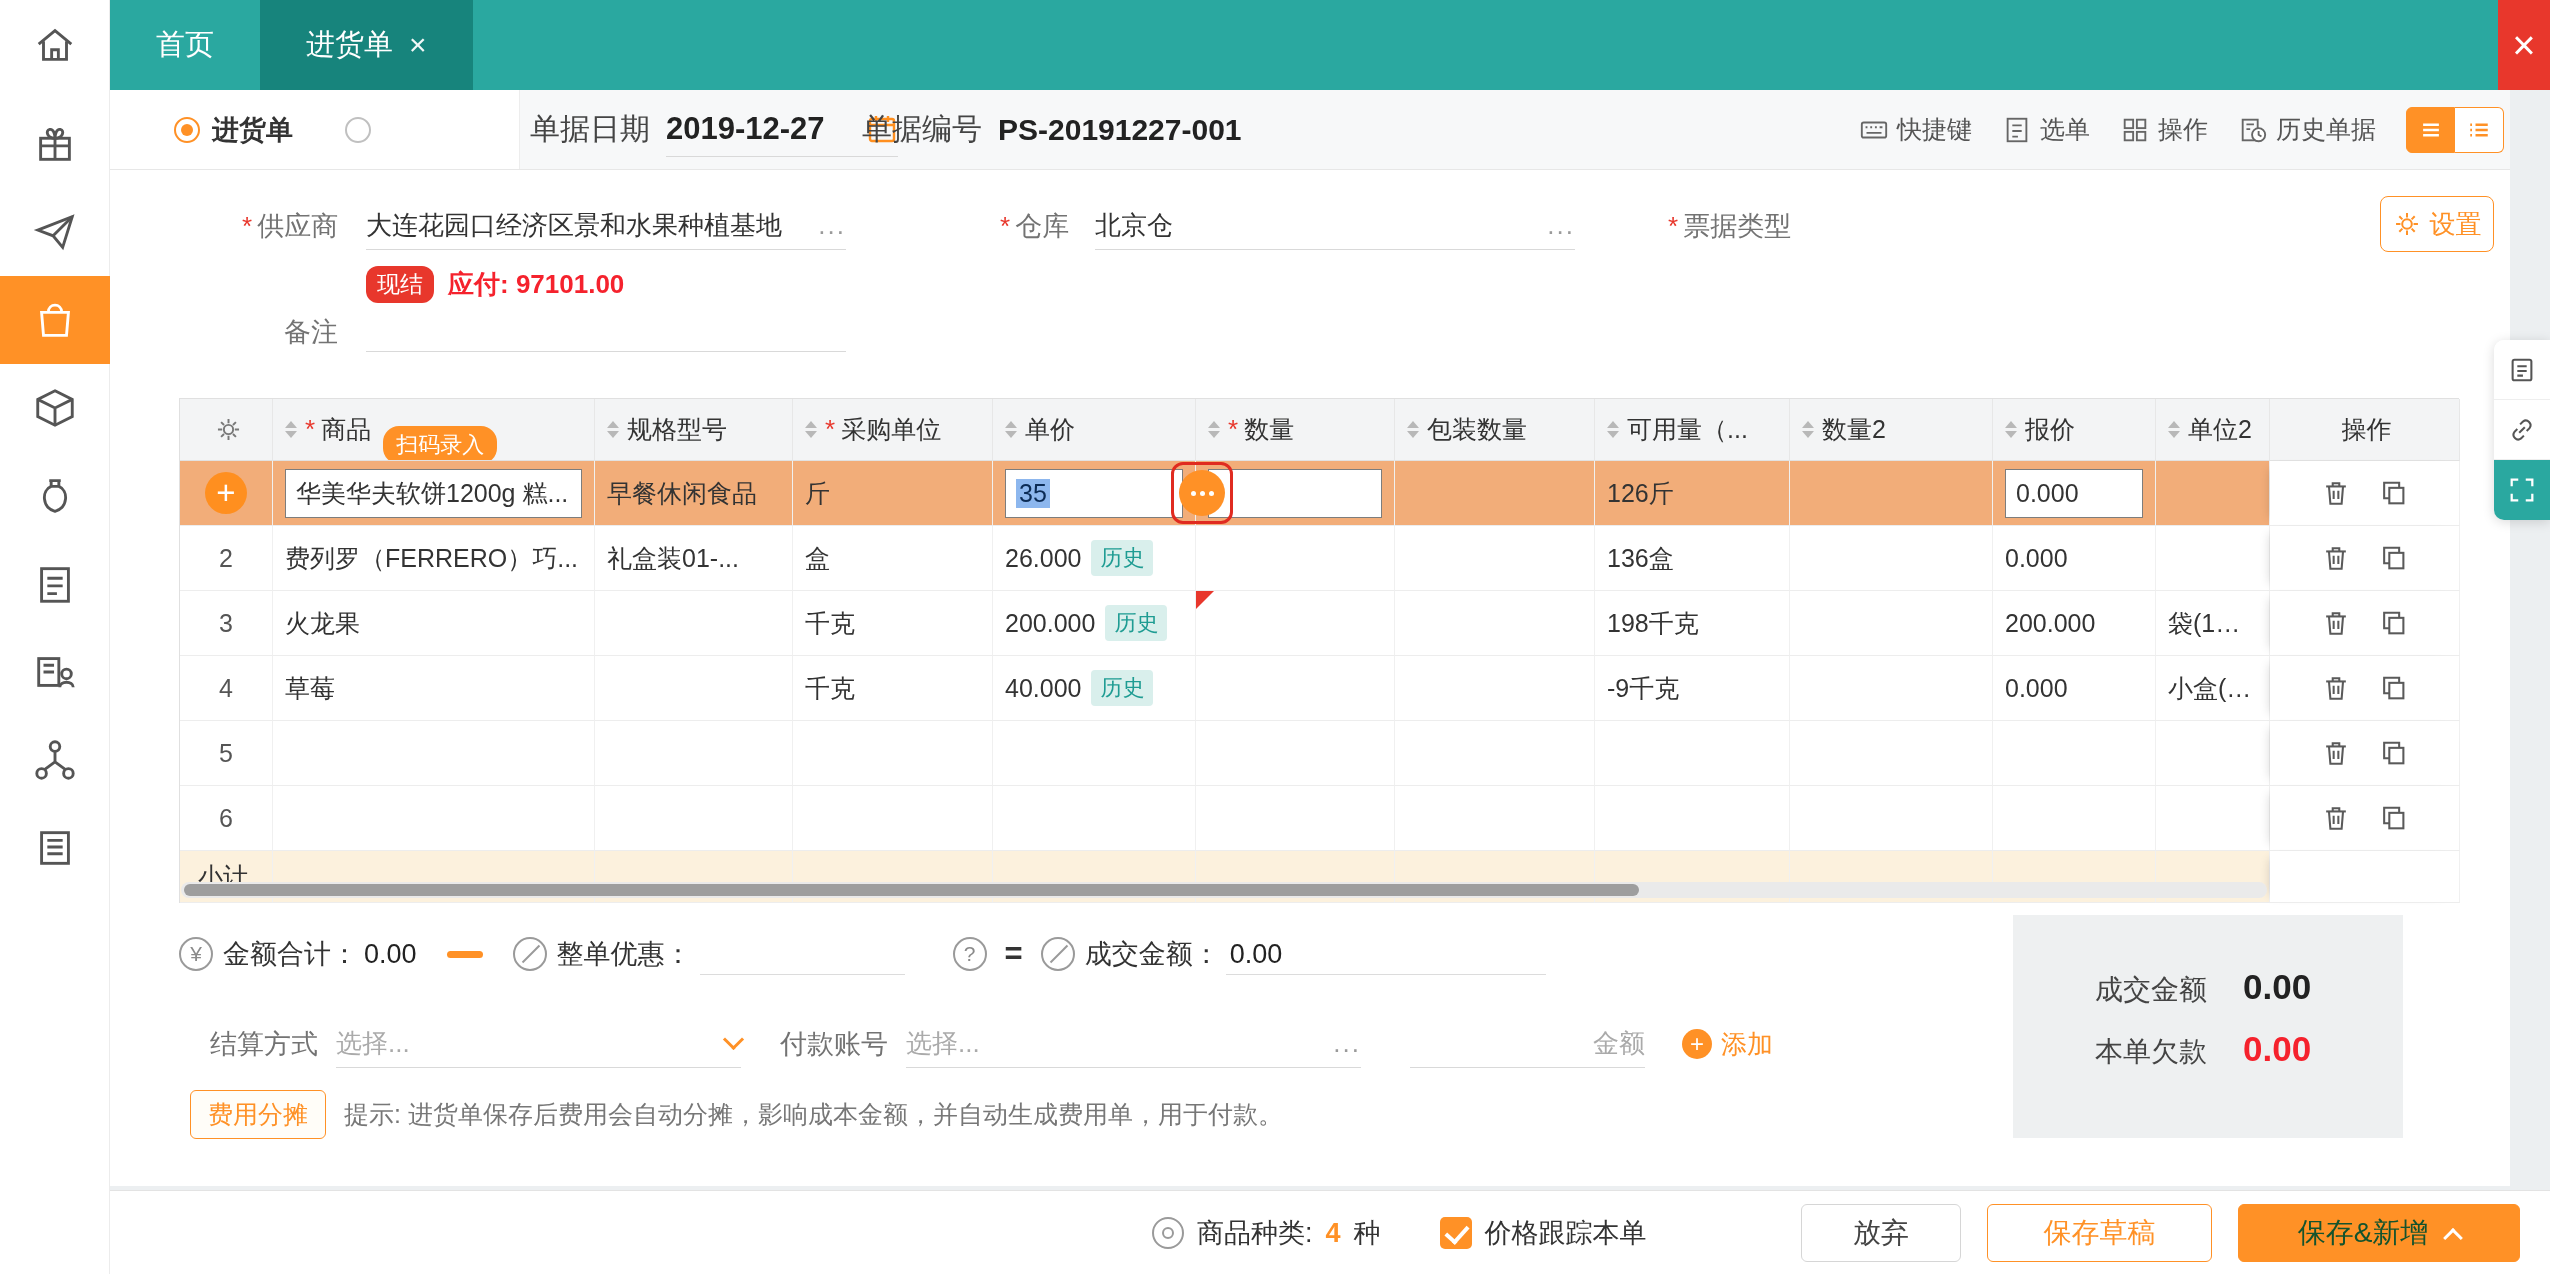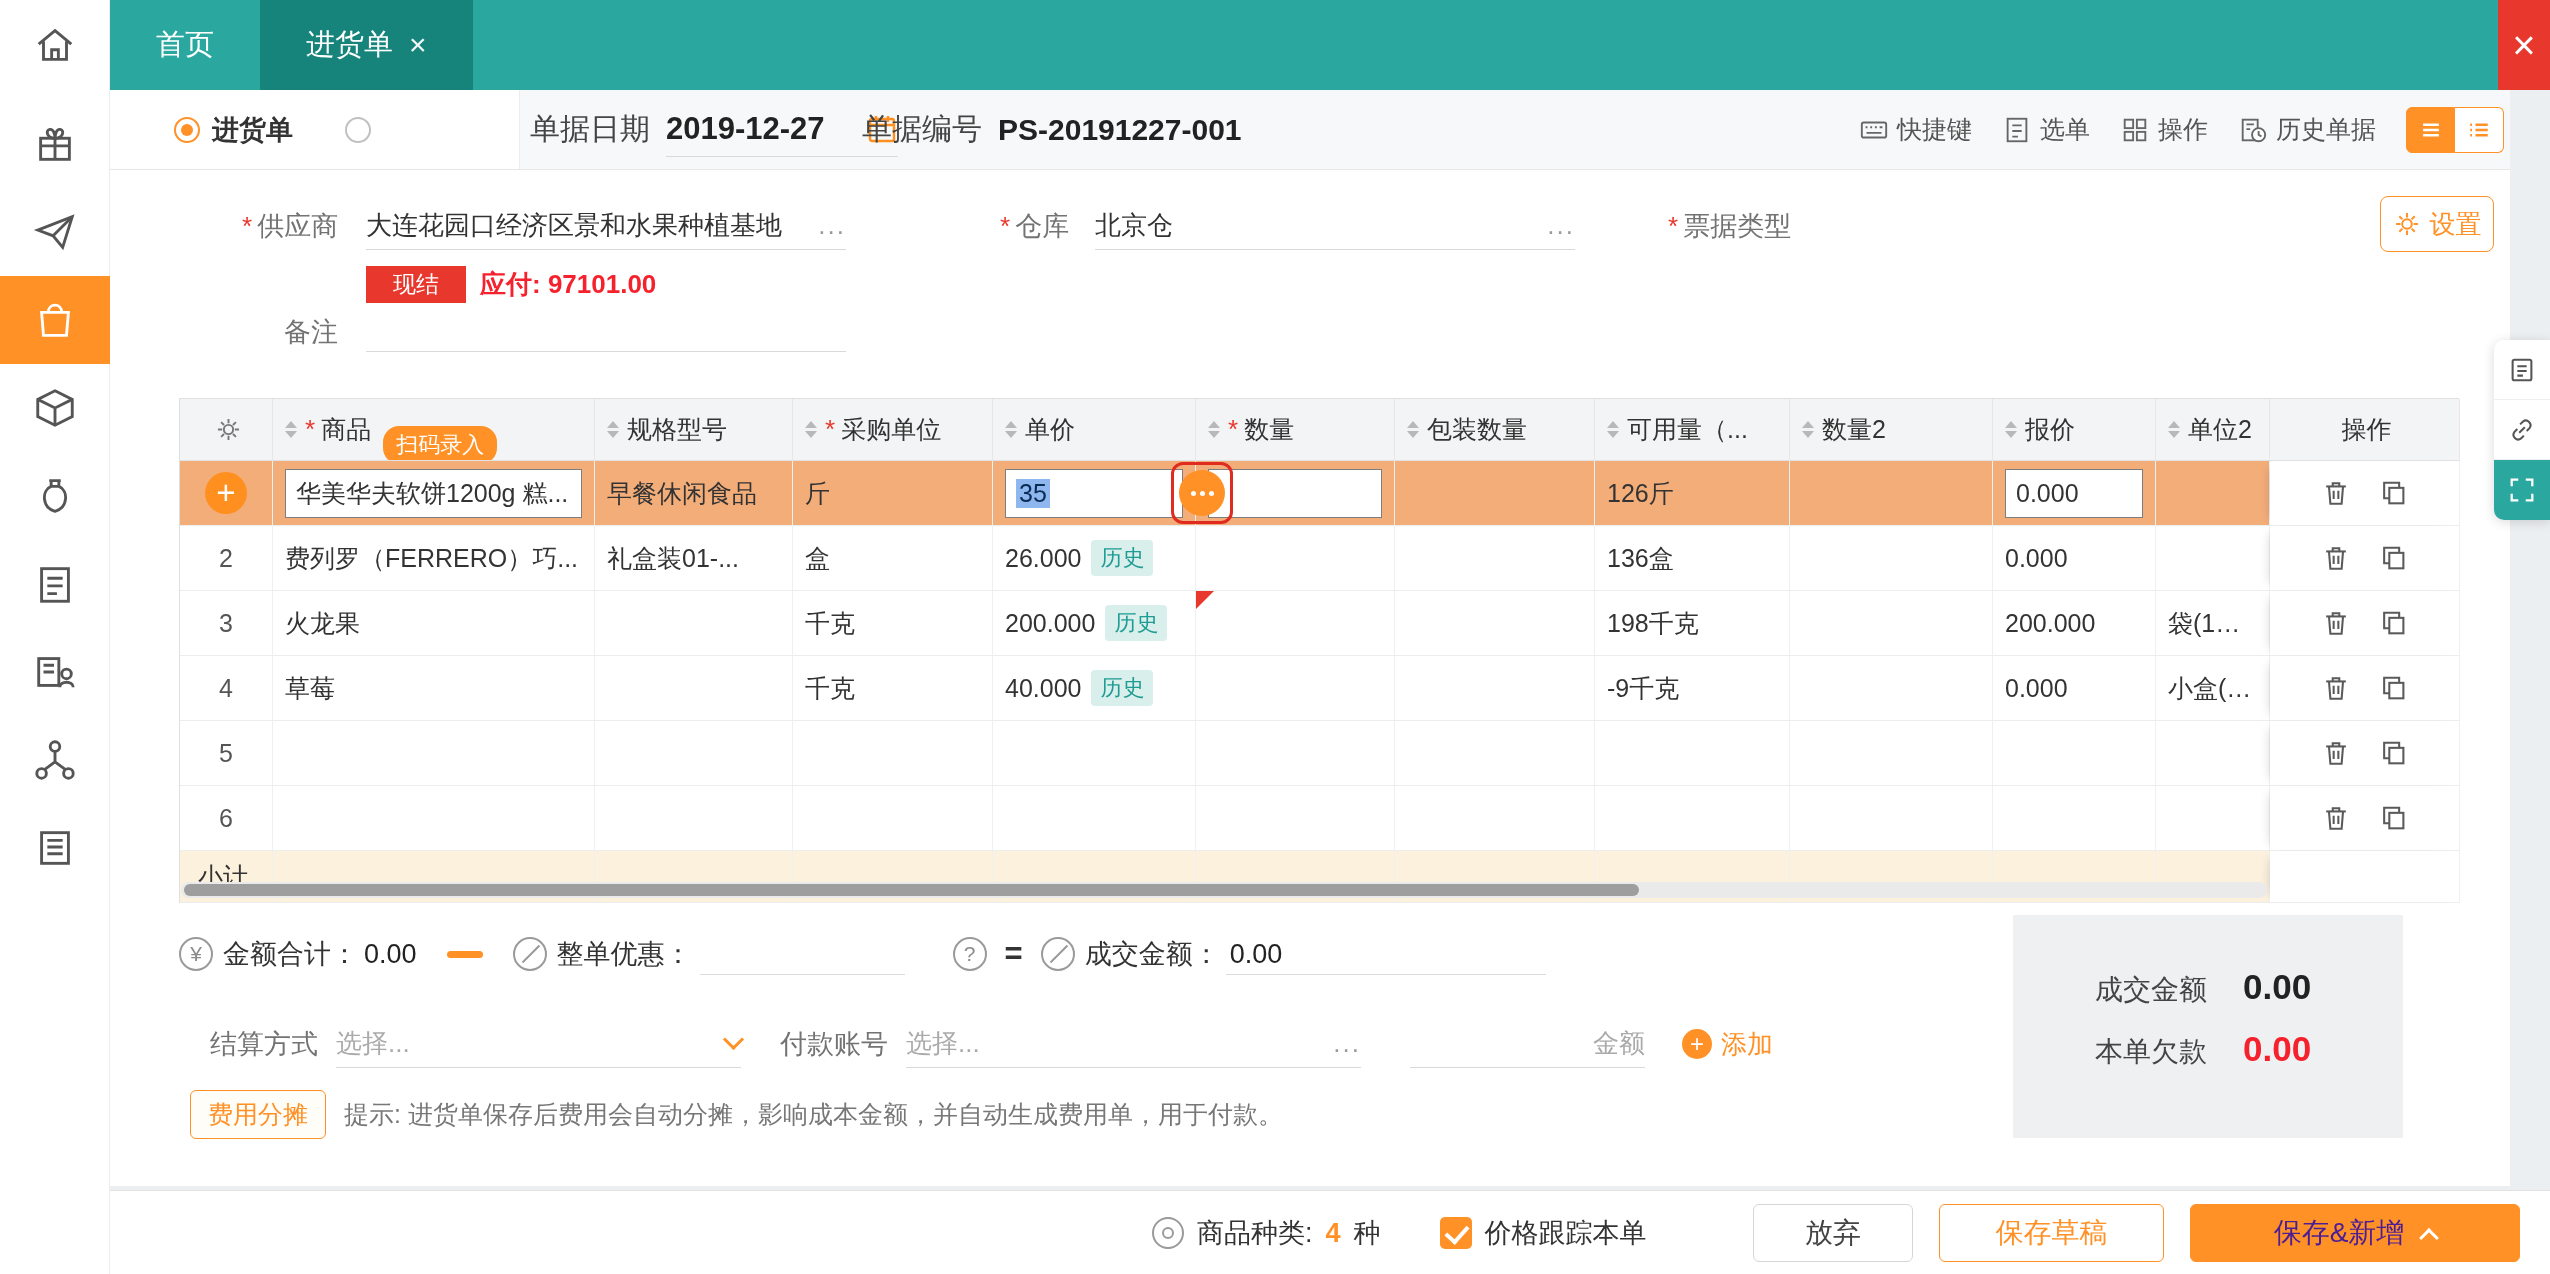--- a/index.html
+++ b/index.html
@@ -53,21 +53,21 @@
   
   .flabel-wrap { position:absolute; height:48px; display:flex; align-items:center; gap:5px; }
   .req { color:var(--red); font-size:26px; }
   .flabel { color:#737373; font-size:27px; }
   .ufield { position:absolute; height:48px; border-bottom:1px solid #d9d9d9; display:flex; align-items:center;
             justify-content:space-between; font-size:26px; color:#333; }
   .more-dots { color:#9a9a9a; font-size:26px; letter-spacing:2px; cursor:pointer; }
   .placeholder { color:#aaa; }
   .chev-dn { width:15px; height:15px; border-right:3px solid var(--accent); border-bottom:3px solid var(--accent);
              transform:rotate(45deg); margin-bottom:8px; flex:none; }
-  .cash-badge { background:var(--red); color:#fff; font-size:23px; padding:3px 27px; border-radius:0; }
+  .cash-badge { background:var(--red); color:#fff; font-size:23px; padding:3px 11px; border-radius:12px; }
   .payable { color:var(--danger); font-size:26px; font-weight:bold; }
   .settings-btn { position:absolute; left:2270px; top:106px; width:114px; height:56px; border:1px solid var(--accent);
                   border-radius:8px; display:flex; align-items:center; justify-content:center; gap:9px;
                   color:var(--accent); font-size:26px; cursor:pointer; background:#fff; }
   .settings-btn svg { width:28px; height:28px; }
 
   
   .table-wrap { position:absolute; left:69px; top:308px; width:2280px; height:505px; }
   .grid { display:grid; width:100%; height:100%; border:1px solid #e0e0e0; background:#fff; }
   .th { background:#f3f4f5; border-bottom:1px solid #e2e2e2; border-right:1px solid #e7e7e7; display:flex;
@@ -139,21 +139,21 @@
   .conc i { width:12px; height:12px; border:2px solid #9a9a9a; border-radius:50%; display:block; }
   .f-text { font-size:27px; color:#333; }
   .f-count { font-size:27px; color:var(--accent); font-weight:bold; }
   .cbx { width:32px; height:32px; border-radius:5px; background:var(--accent); position:relative; margin-left:46px; cursor:pointer; flex:none; }
   .cbx::after { content:""; position:absolute; left:10px; top:4px; width:10px; height:18px; border:solid #fff;
                 border-width:0 4px 4px 0; transform:rotate(42deg); }
   .f-btns { position:absolute; right:30px; top:13px; display:flex; gap:26px; }
   .btn { display:flex; align-items:center; justify-content:center; border-radius:6px; font-size:28px; height:58px; cursor:pointer; }
   .btn-plain { background:#fff; border:1px solid #d6d6d6; color:#444; width:160px;margin-left:36px; }
   .btn-outline { background:#fff; border:1px solid var(--accent); color:var(--accent); width:225px; }
-  .btn-primary { background:var(--accent); border:1px solid var(--accent); color:#4c1d95; width:330px; gap:18px;align-items:center; }
+  .btn-primary { background:var(--accent); border:1px solid var(--accent); color:#14532d; width:282px; gap:18px;align-items:center; }
   .chev-up { width:14px; height:14px; border-left:3px solid #fff; border-top:3px solid #fff; transform:rotate(45deg); margin-top:10px; }
 
   
   .float-tools { position:absolute; right:0; top:340px; width:56px; z-index:8; border-radius:10px 0 0 10px;
                  overflow:hidden; box-shadow:0 2px 12px rgba(0,0,0,.15); background:#fff; }
   .ft-btn { width:56px; height:60px; display:flex; align-items:center; justify-content:center; border-bottom:1px solid #eee; background:#fff; cursor:pointer; }
   .ft-btn:last-child { border-bottom:none; }
   .ft-btn.teal { background:var(--teal); }
   .ft-btn svg { width:30px; height:30px; }
 </style>

